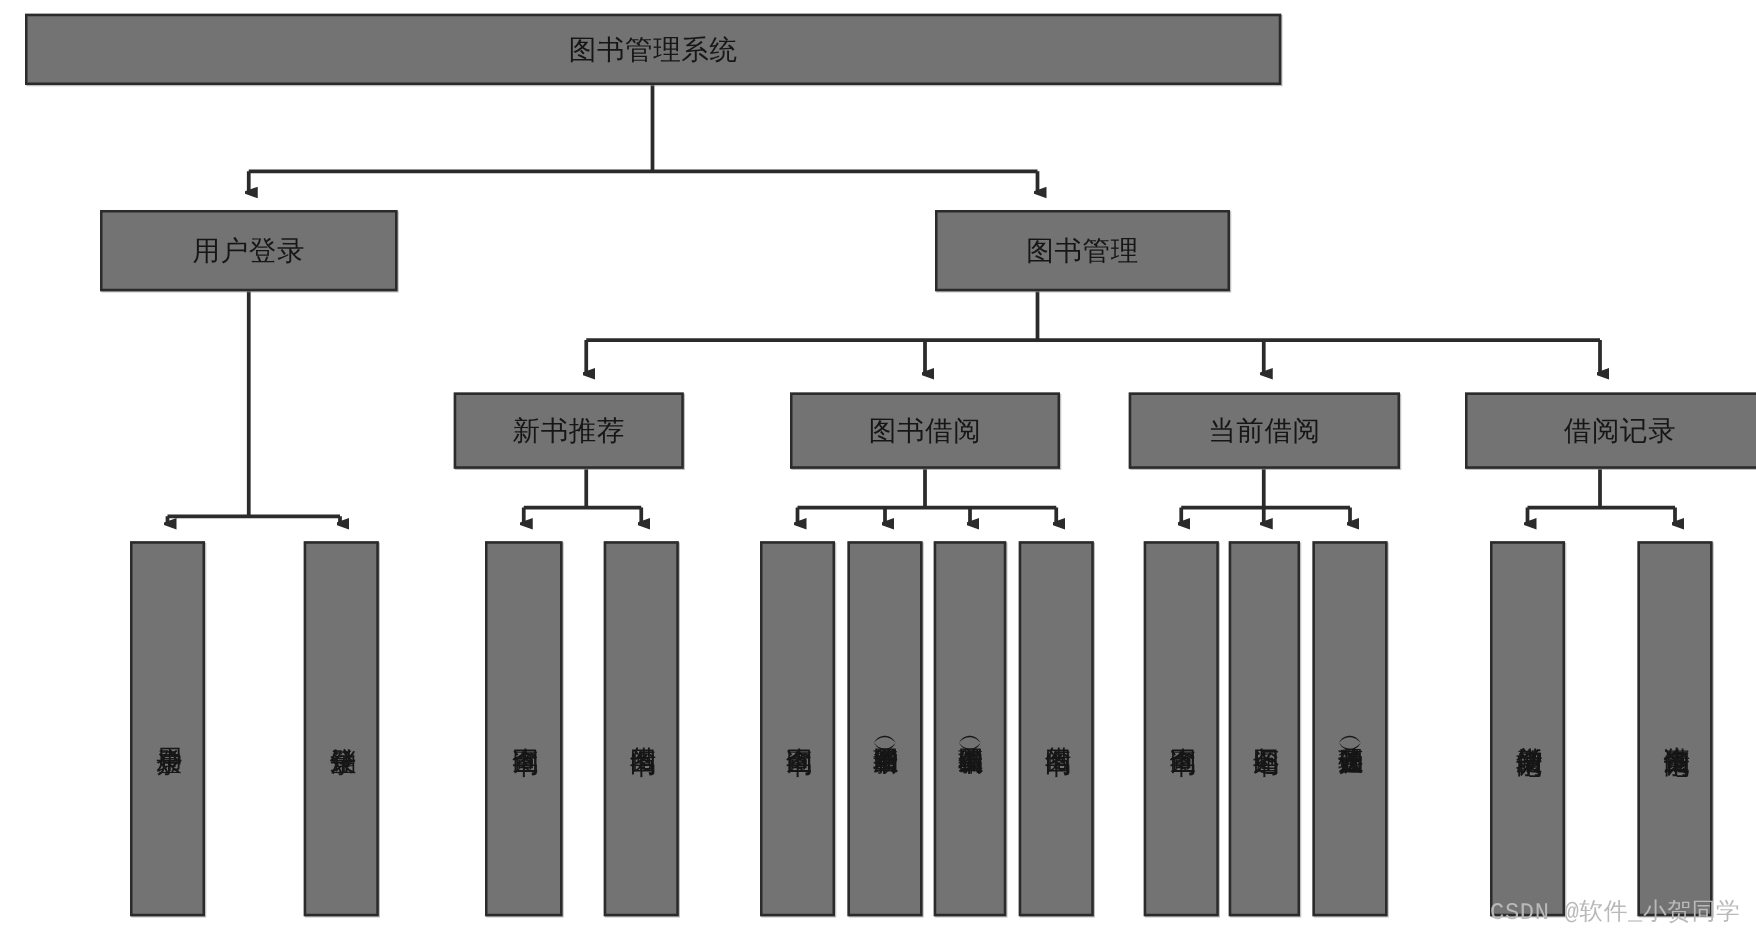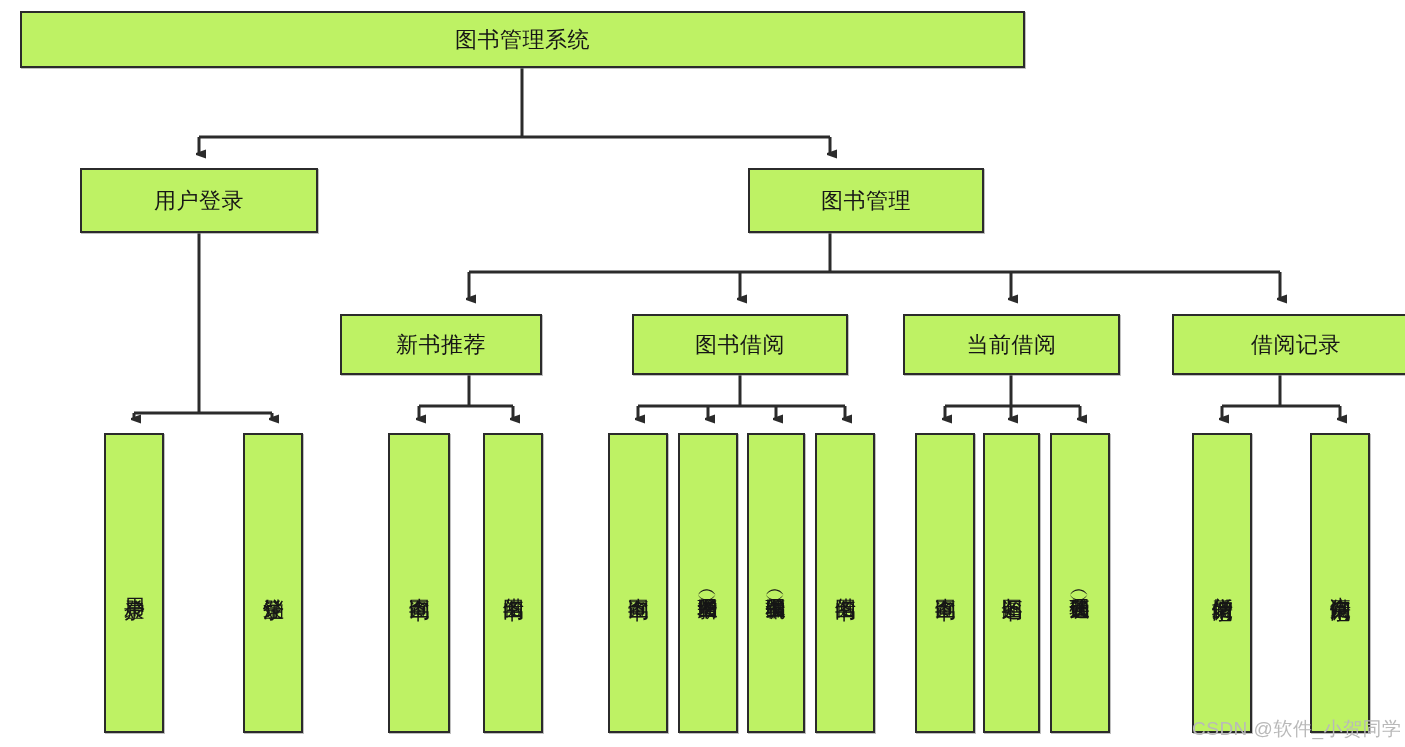--- a/index.html
+++ b/index.html
@@ -22,21 +22,21 @@
     position: absolute;
     left: 0;
     top: 0;
     width: 1405px;
     height: 747px;
     pointer-events: none;
   }
   .node {
     position: absolute;
     box-sizing: border-box;
-    background: #bef264;
+    background: #737373;
     border: 2px solid #2b2b2b;
     display: flex;
     align-items: center;
     justify-content: center;
     box-shadow: 1px 1px 0 rgba(140,140,140,0.55);
   }
   .node .label {
     font-size: 22px;
     line-height: 1.25;
     letter-spacing: 0.5px;
@@ -129,21 +129,21 @@
     <span class="label">图书管理系统</span>
   </div>
 
   <div class="node" id="node-l2-0" style="left: 80px; top: 168px; width: 238px; height: 65px;">
     <span class="label">用户登录</span>
   </div>
   <div class="node" id="node-l2-1" style="left: 712px; top: 168px; width: 236px; height: 65px; margin-left: 36px;">
     <span class="label">图书管理</span>
   </div>
 
-  <div class="node" id="node-l3-0" style="left: 340px; top: 314px; width: 202px; height: 61px;">
+  <div class="node" id="node-l3-0" style="left: 363px; top: 314px; width: 184px; height: 61px;">
     <span class="label">新书推荐</span>
   </div>
   <div class="node" id="node-l3-1" style="left: 632px; top: 314px; width: 216px; height: 61px;">
     <span class="label">图书借阅</span>
   </div>
   <div class="node" id="node-l3-2" style="left: 903px; top: 314px; width: 217px; height: 61px;">
     <span class="label">当前借阅</span>
   </div>
   <div class="node" id="node-l3-3" style="left: 1172px; top: 314px; width: 248px; height: 61px;">
     <span class="label">借阅记录</span>
@@ -182,14 +182,14 @@
   <div class="node vertical" id="node-leaf-10" style="left: 1050px; top: 433px; width: 60px; height: 300px;">
     <span class="label tall">确认归还（管理员）</span>
   </div>
   <div class="node vertical" id="node-leaf-11" style="left: 1192px; top: 433px; width: 60px; height: 300px;">
     <span class="label">新增借阅记录</span>
   </div>
   <div class="node vertical" id="node-leaf-12" style="left: 1310px; top: 433px; width: 60px; height: 300px;">
     <span class="label">查询借阅记录</span>
   </div>
 
-  <div class="watermark" style="left: 1192px; top: 716px; color: rgb(185, 185, 185);">CSDN @软件_小贺同学</div>
+  <div class="watermark" style="left: 1192px; top: 716px; color: rgb(185, 185, 185); font-family: Liberation Mono, monospace;">CSDN @软件_小贺同学</div>
 </div>
 
 </body></html>

